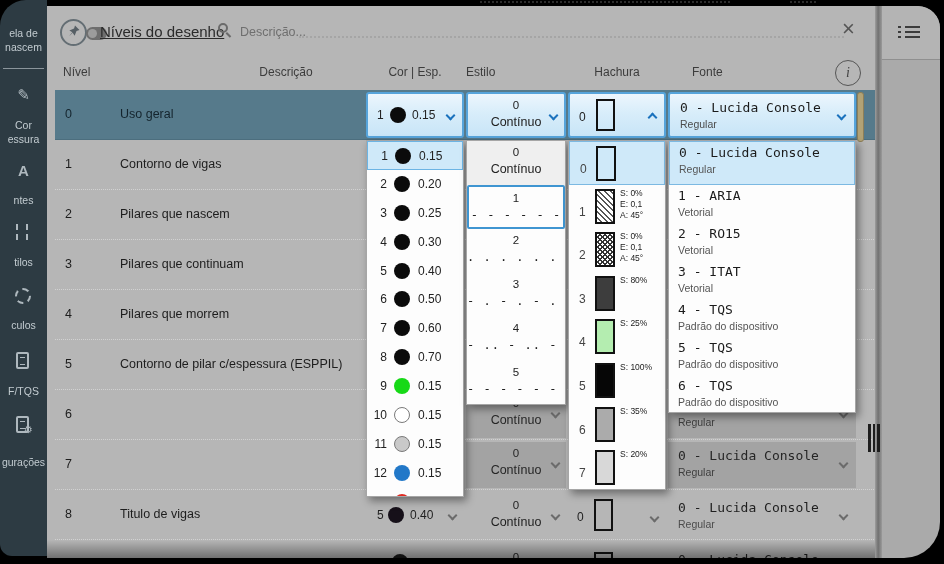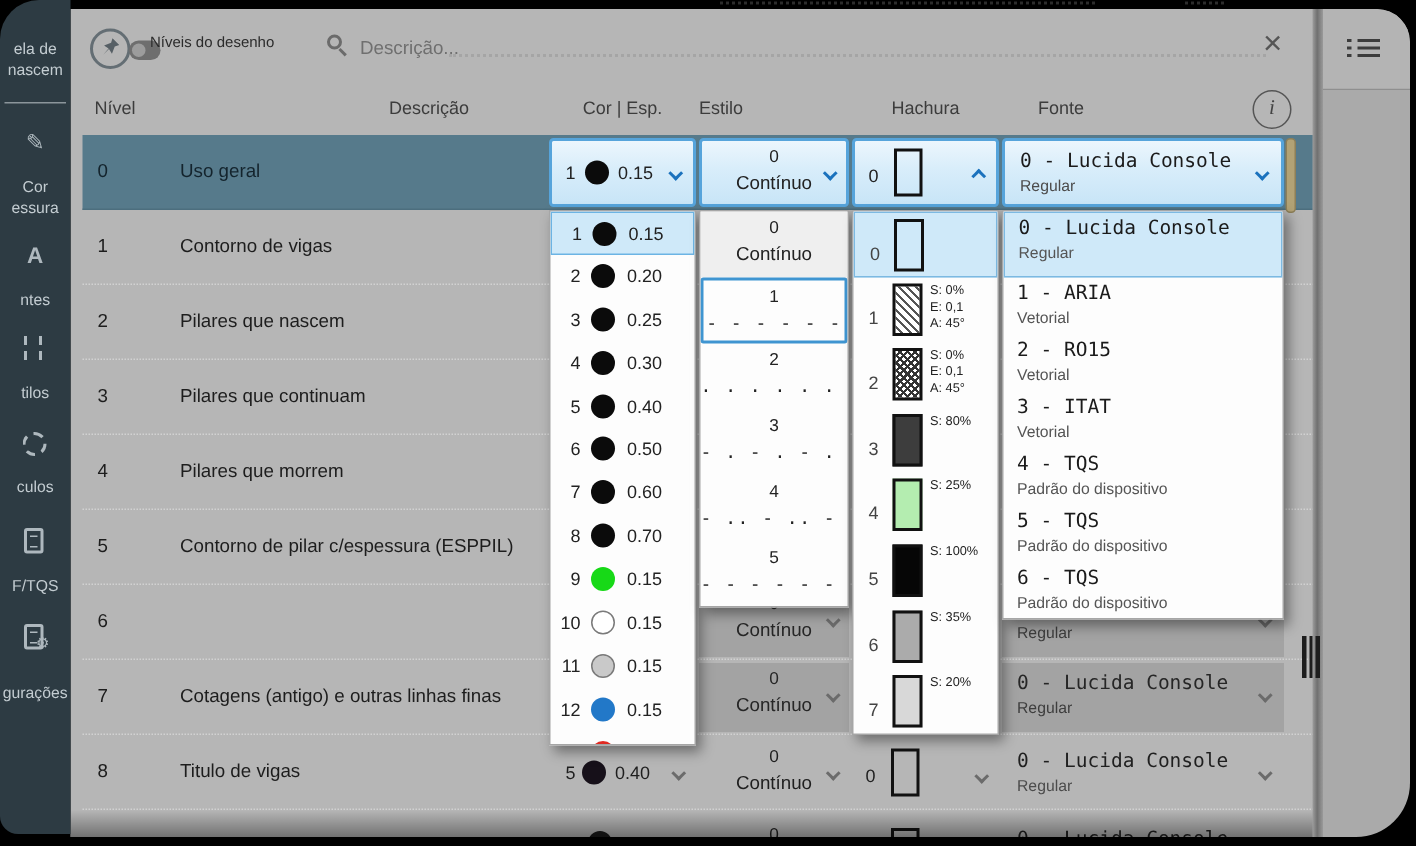--- a/index.html
+++ b/index.html
@@ -38,21 +38,21 @@
             border-radius:0 3px 0 0; overflow:hidden; z-index:1; }
 
   
   .pin-circle { left:13px; top:13px; width:27px; height:27px; border:2px solid #646e74;
                 border-radius:50%; }
   .pin-glyph { left:19px; top:18px; }
   .pin-toggle { left:39px; top:21px; width:21px; height:13px; background:#6e6e6e;
                 border-radius:7px; }
   .pin-knob { position:absolute; left:2px; top:2px; width:9px; height:9px;
               background:#9c9c9c; border-radius:50%; }
-  .dlg-title { left:53px; top:17px; font-size:10px; color:#2b2b2b; }
+  .dlg-title { left:53px; top:17px; font-size:15px; color:#2b2b2b;text-decoration:underline; }
   .mag { left:171px; top:17px; width:16px; height:16px; }
   .mag-circle { position:absolute; left:0; top:0; width:10px; height:10px;
                 border:2px solid #6b6b6b; border-radius:50%; }
   .mag-handle { position:absolute; left:9px; top:9px; width:6px; height:2px;
                 background:#6b6b6b; transform:rotate(45deg); transform-origin:0 0; }
   .search-ph { left:193px; top:19px; font-size:12.5px; color:#6f6f6f; }
   .search-leader { left:252px; top:20px; width:545px; height:12px;
                    border-bottom:2px dotted #a2a2a2; opacity:.8; }
   .close-x { left:795px; top:10px; font-size:22px; color:#555; cursor:default; }
 
@@ -309,21 +309,20 @@
         </div>
         <div class="row">
           <span class="lvl">5</span>
           <span class="desc">Contorno de pilar c/espessura (ESPPIL)</span>
         </div>
         <div class="row">
           <span class="lvl">6</span>
         </div>
         <div class="row">
           <span class="lvl">7</span>
-          <span class="desc">Cotagens (antigo) e outras linhas finas</span>
         </div>
         <div class="row">
           <span class="lvl">8</span>
           <span class="desc">Titulo de vigas</span>
         </div>
         <div class="row partial"></div>
       </div>
 
     <div class="abs cell-shadowed cell-s-est6">
       <div class="estcell-num">0</div>

